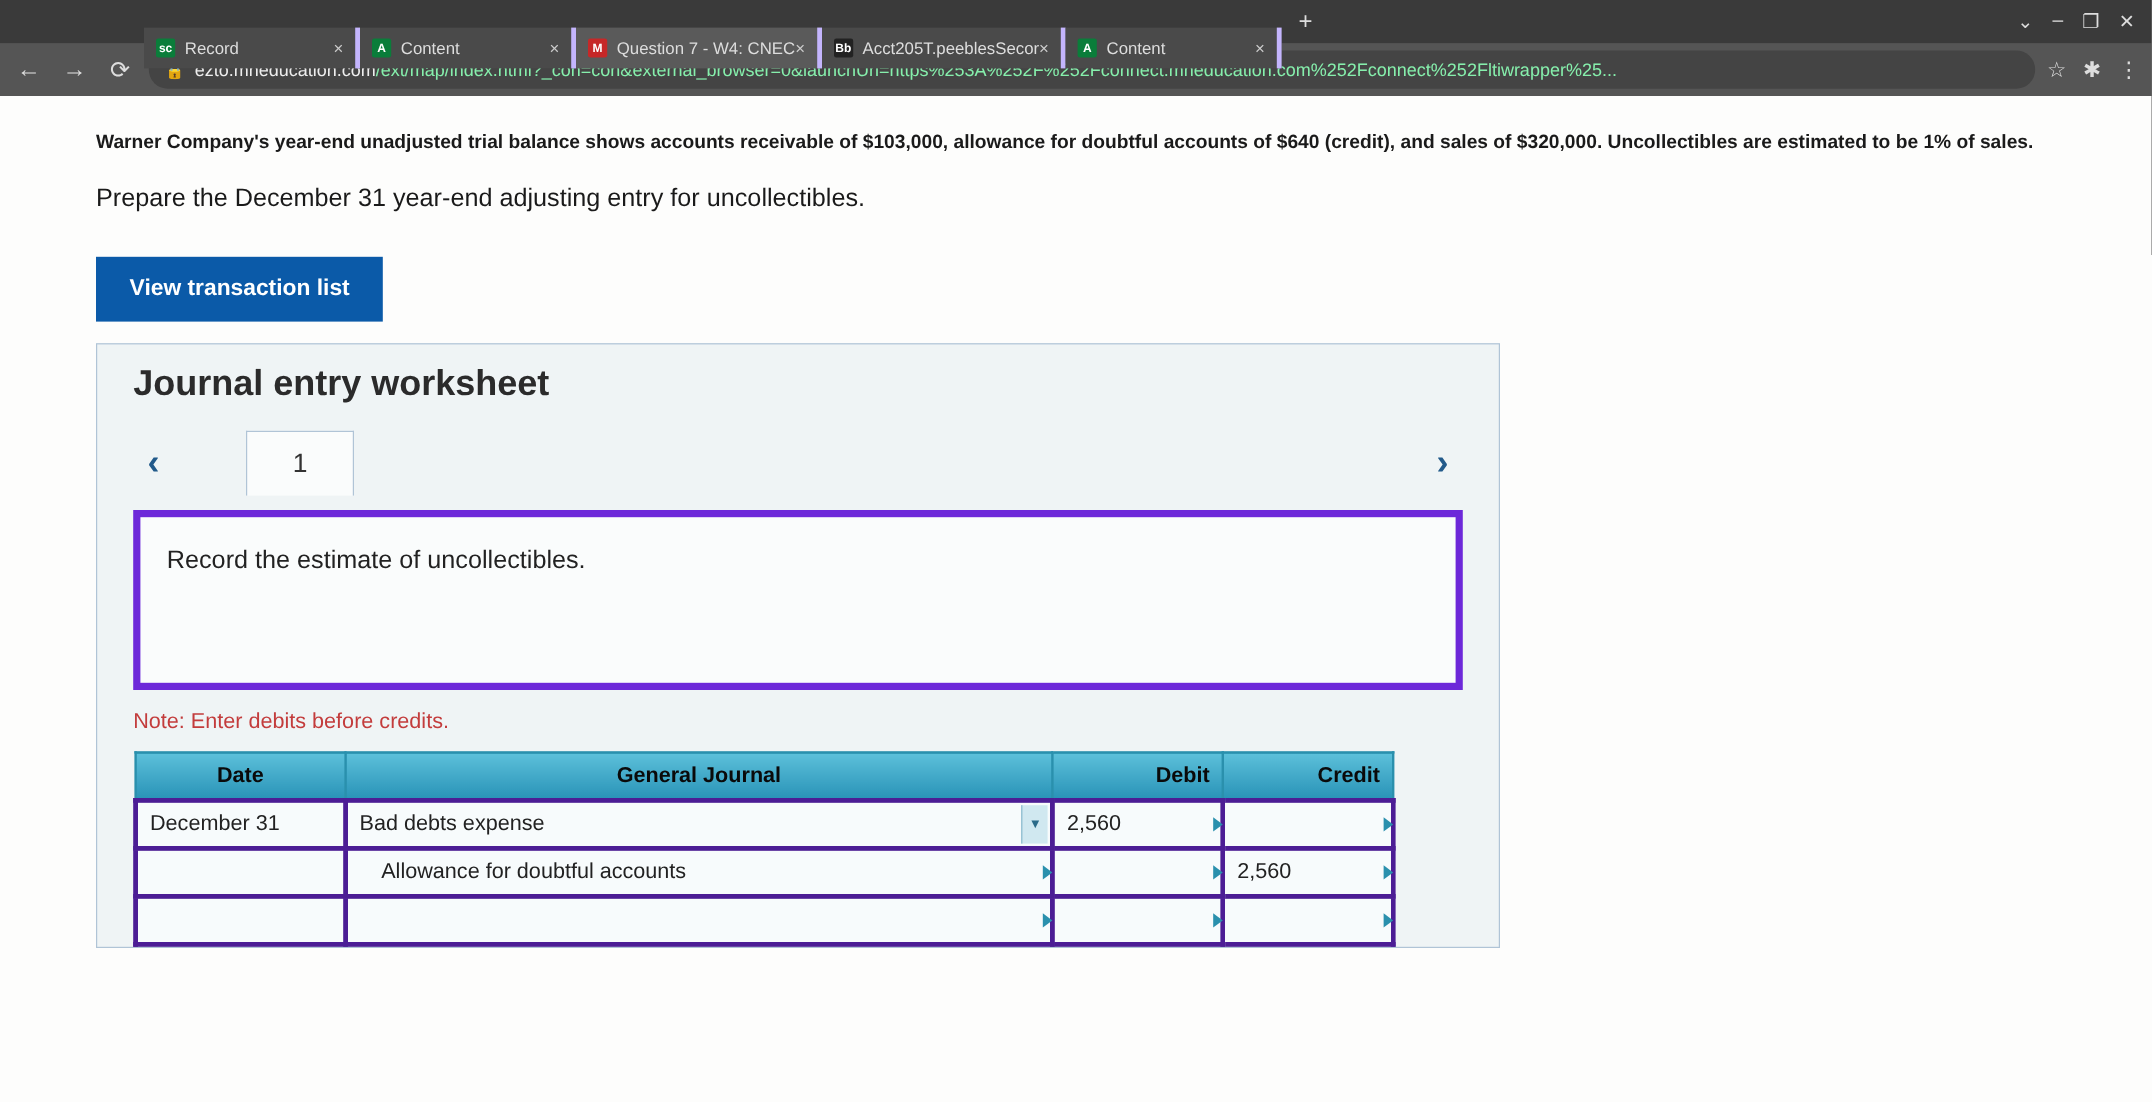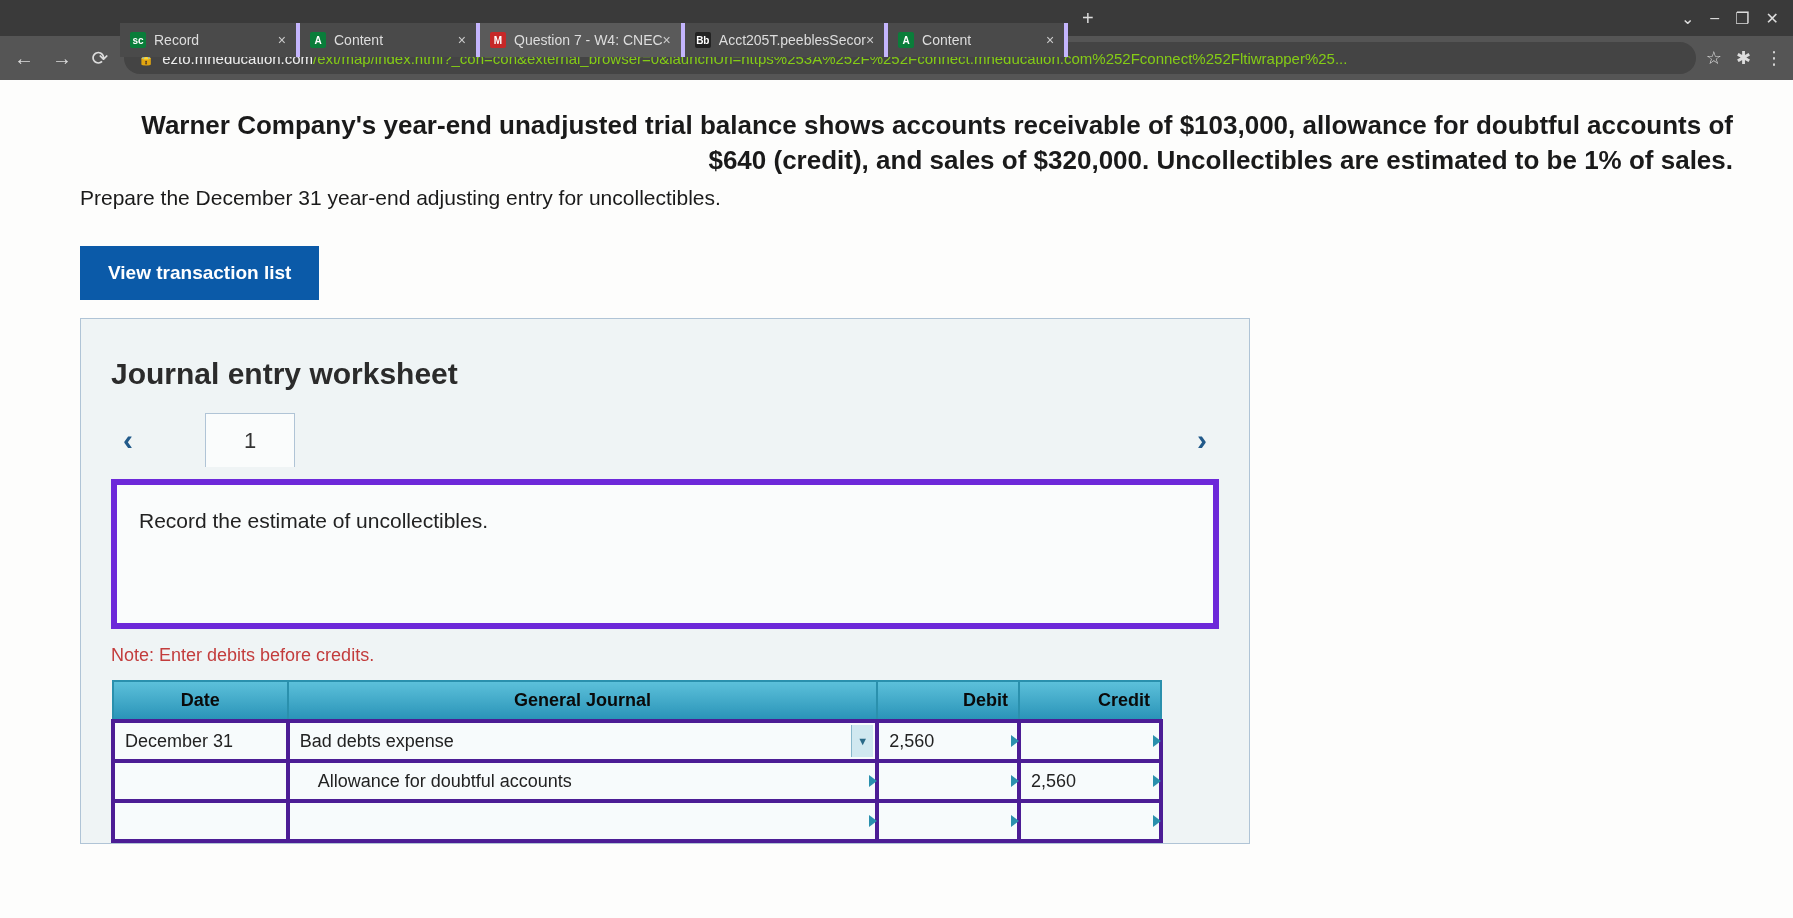--- a/index.html
+++ b/index.html
@@ -91,43 +91,42 @@
     height: 32px;
     display: flex;
     align-items: center;
     padding: 0 14px;
     color: #ddd;
     font-size: 15px;
     overflow: hidden;
     white-space: nowrap;
   }
   .lock { font-size: 13px; margin-right: 8px; color: #bbb; }
-  .url-dim { color: #84cc16; }
+  .url-dim { color: #86efac; }
   .url-light { color: #eee; }
   .addr-right {
     display: flex;
     gap: 14px;
     color: #ddd;
     font-size: 18px;
     align-items: center;
   }
   .page {
     background: #fdfdfc;
     width: 100%;
     height: calc(918px - 80px);
     padding: 28px 60px 0 80px;
     color: #222;
   }
   .problem-text {
-    font-size: 26px;
+    font-size: 16px;
     font-weight: 600;
     line-height: 1.35;
-    margin-bottom: 8px;
+    margin-bottom: 24px;
     color: #1a1a1a;
-    text-align: right;
   }
   .problem-sub {
     font-size: 21px;
     margin-bottom: 36px;
     color: #1a1a1a;
   }
   .view-btn {
     background: #0b5aa8;
     color: #fff;
     border: none;
@@ -135,21 +134,21 @@
     font-size: 19px;
     font-weight: 600;
     cursor: pointer;
     margin-bottom: 18px;
     text-align: right;
   }
   .worksheet-panel {
     border: 1px solid #b0c4d6;
     background: #eff4f5;
     width: 1170px;
-    padding: 38px 30px 0 30px;
+    padding: 16px 30px 0 30px;
   }
   .ws-title {
     font-size: 30px;
     font-weight: 700;
     color: #2b2b2b;
     margin-bottom: 22px;
   }
   .ws-stepper {
     display: flex;
     align-items: center;

